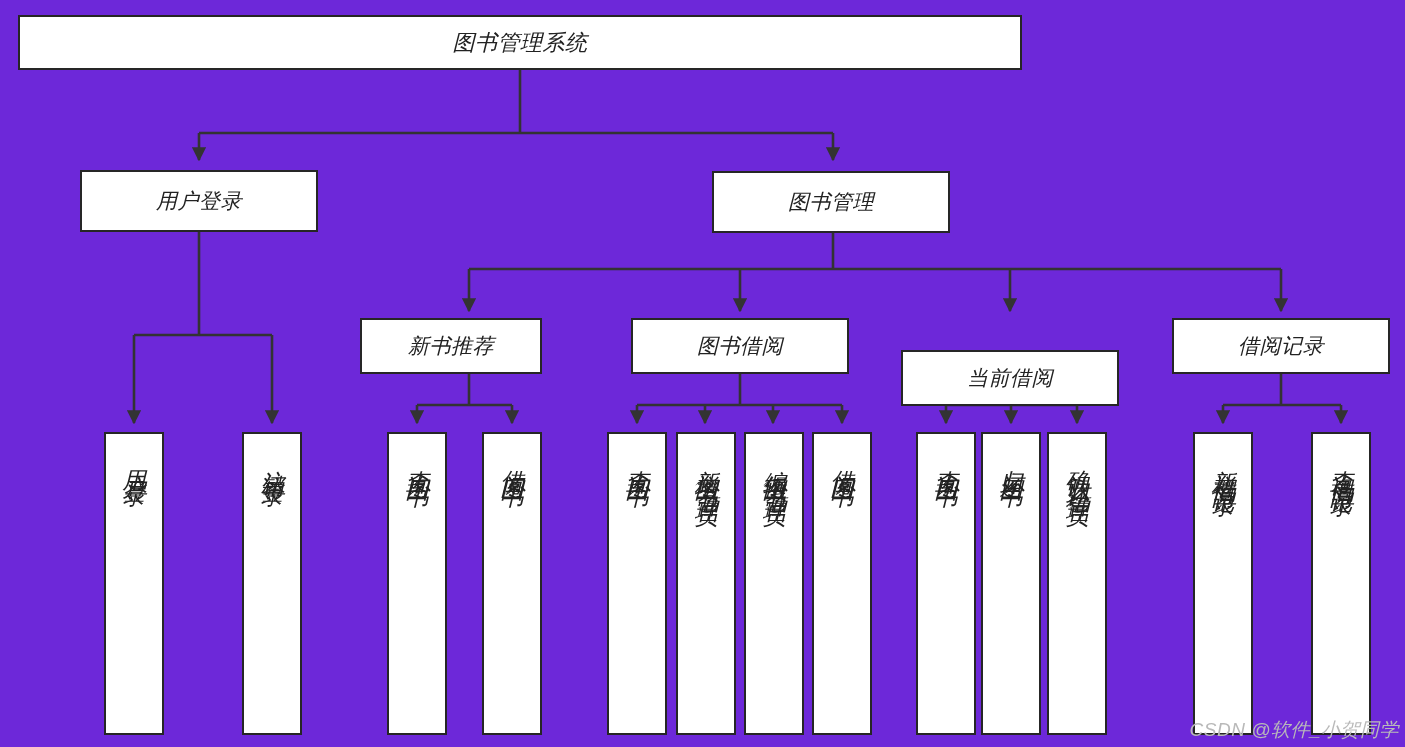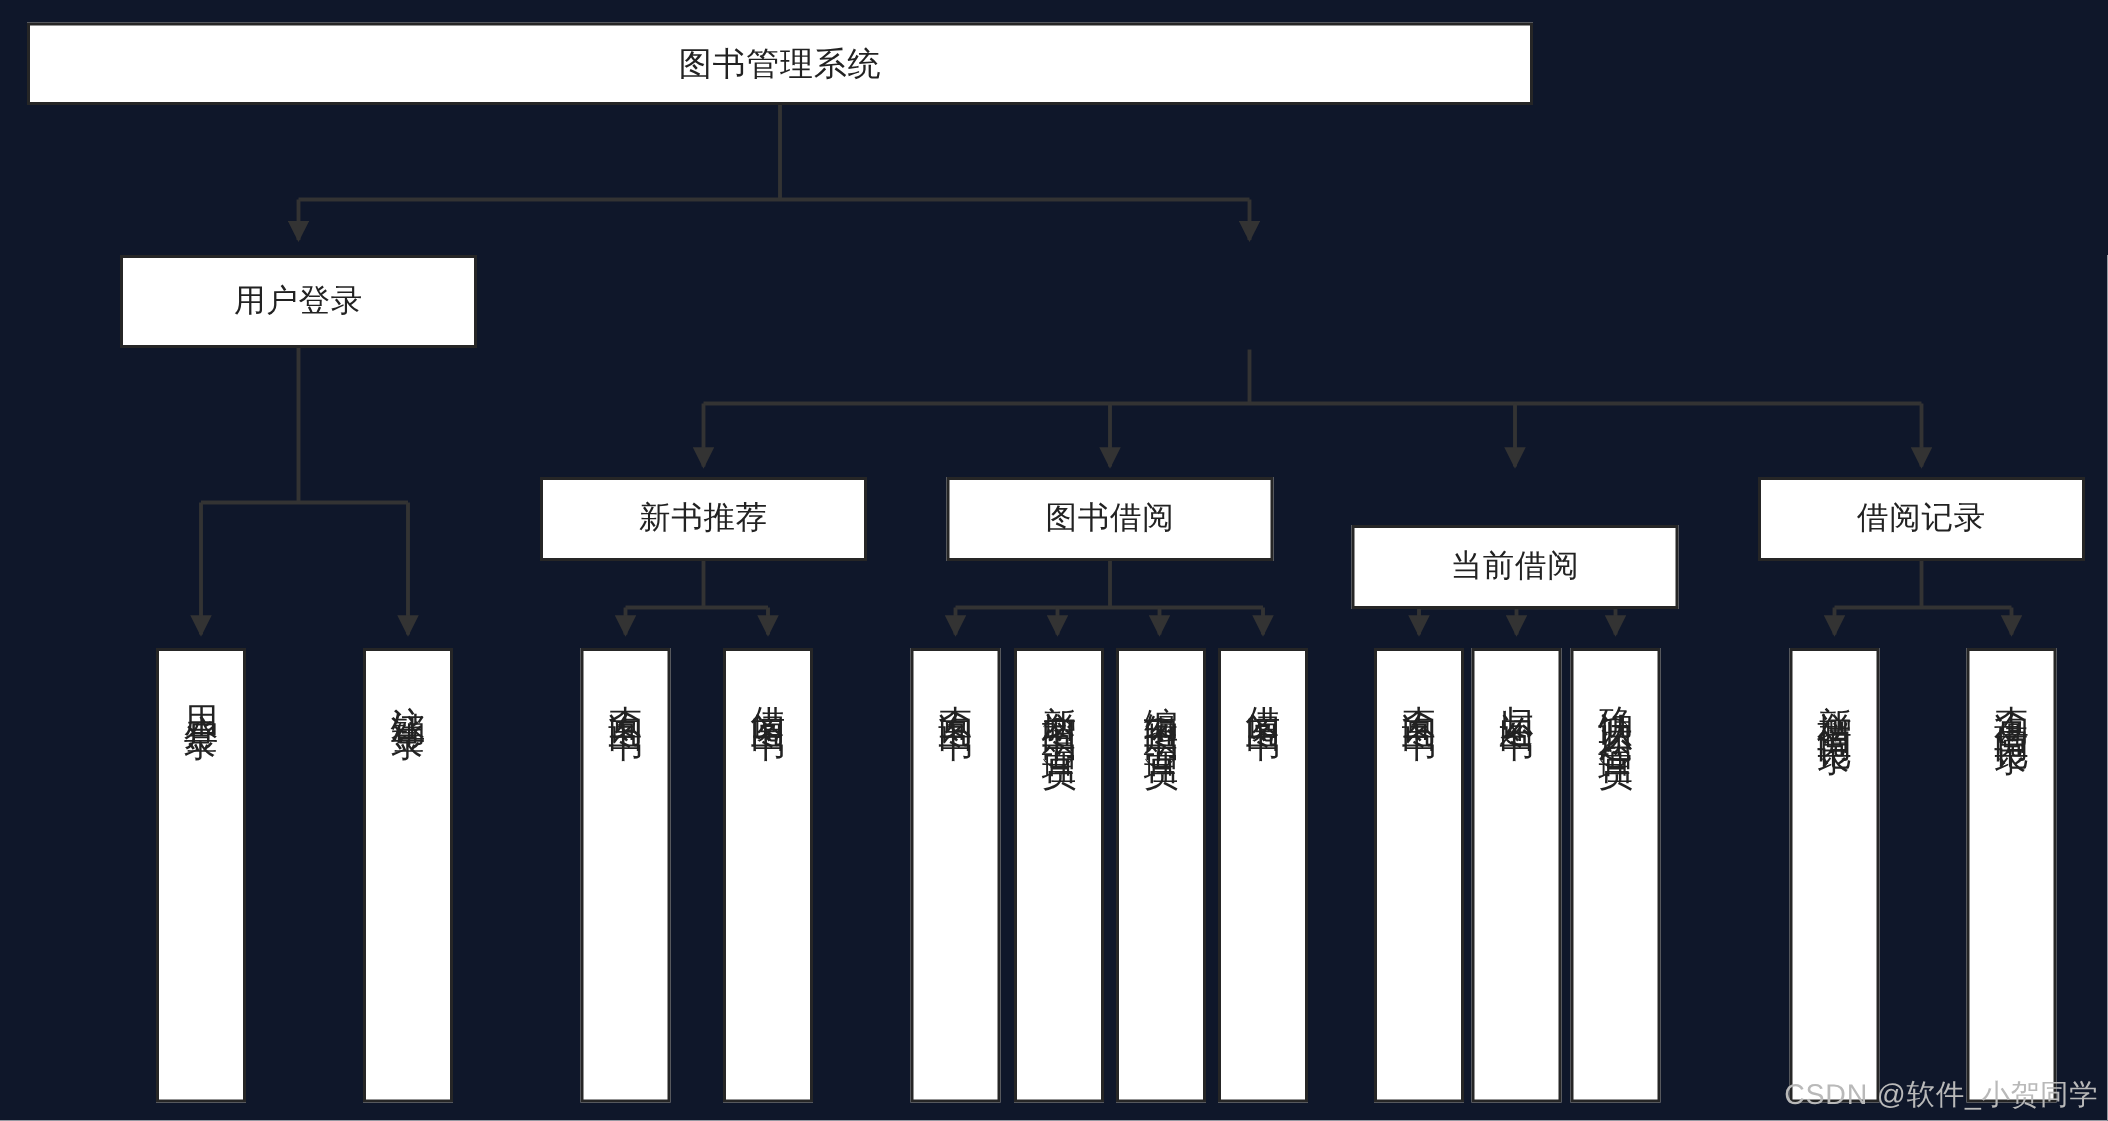--- a/index.html
+++ b/index.html
@@ -4,22 +4,23 @@
 <style>
   html,body{margin:0;padding:0;background:#ffffff;}
   body{
     font-family:"Liberation Sans","DejaVu Sans",sans-serif;
     -webkit-font-smoothing:antialiased;
   }
   #stage{
     position:relative;
     width:1405px;
     height:747px;
-    background:#0f172a;
+    background:#6d28d9;
     overflow:hidden;
+    font-style:italic;
   }
   svg#wires{
     position:absolute;
     left:0; top:0;
     width:1405px; height:747px;
     pointer-events:none;
   }
   .node{
     position:absolute;
     box-sizing:border-box;
@@ -124,22 +125,25 @@
   </svg>
 
   <div class="node horiz root" style="left:18px; top:15px; width:1004px; height:55px;">
     <span class="lbl">图书管理系统</span>
   </div>
 
   <div class="node horiz" style="left:80px; top:170px; width:238px; height:62px;">
     <span class="lbl">用户登录</span>
   </div>
 
-
-  <div class="node horiz" style="left:360px; top:318px; width:218px; height:56px;">
+  <div class="node horiz" style="left:712px; top:171px; width:238px; height:62px;">
+    <span class="lbl">图书管理</span>
+  </div>
+
+  <div class="node horiz" style="left:360px; top:318px; width:182px; height:56px;">
     <span class="lbl">新书推荐</span>
   </div>
   <div class="node horiz" style="left:631px; top:318px; width:218px; height:56px;">
     <span class="lbl">图书借阅</span>
   </div>
   <div class="node horiz" style="left:901px; top:318px; width:218px; height:56px;margin-top:32px;">
     <span class="lbl">当前借阅</span>
   </div>
   <div class="node horiz" style="left:1172px; top:318px; width:218px; height:56px;">
     <span class="lbl">借阅记录</span>

